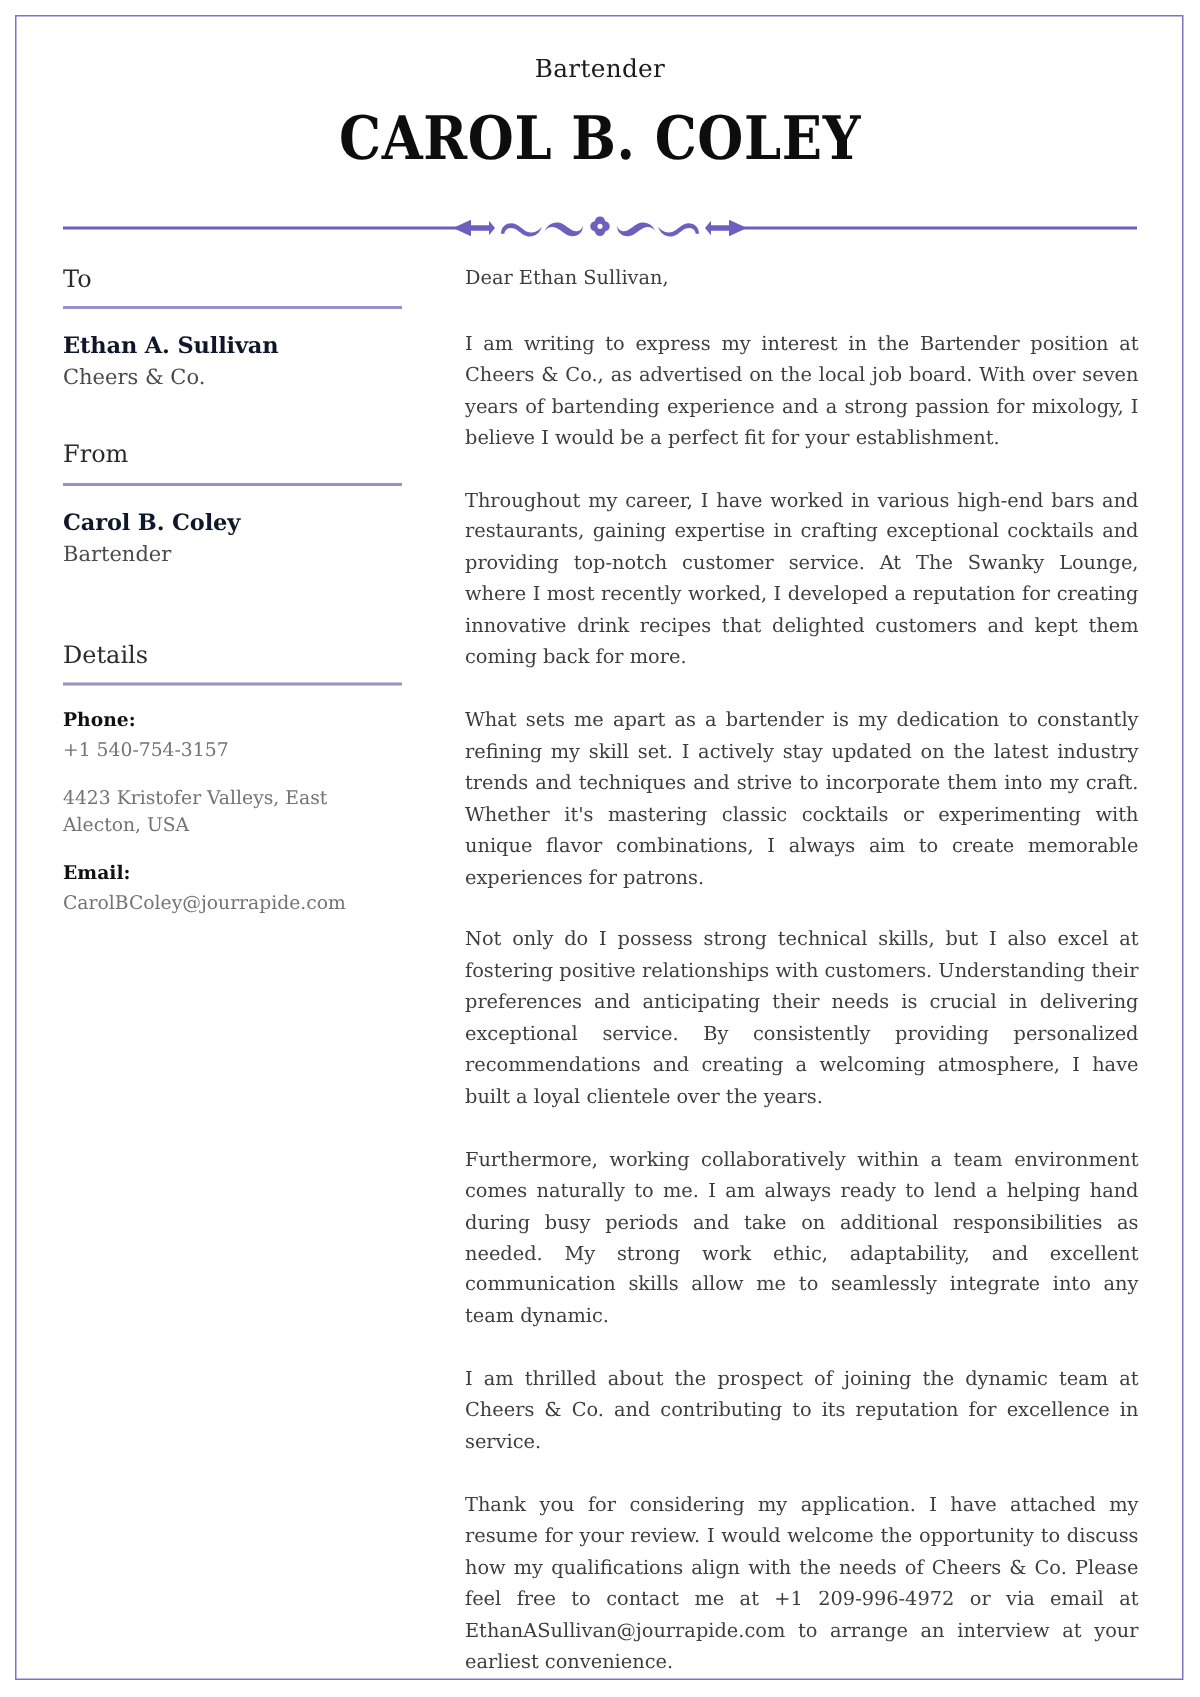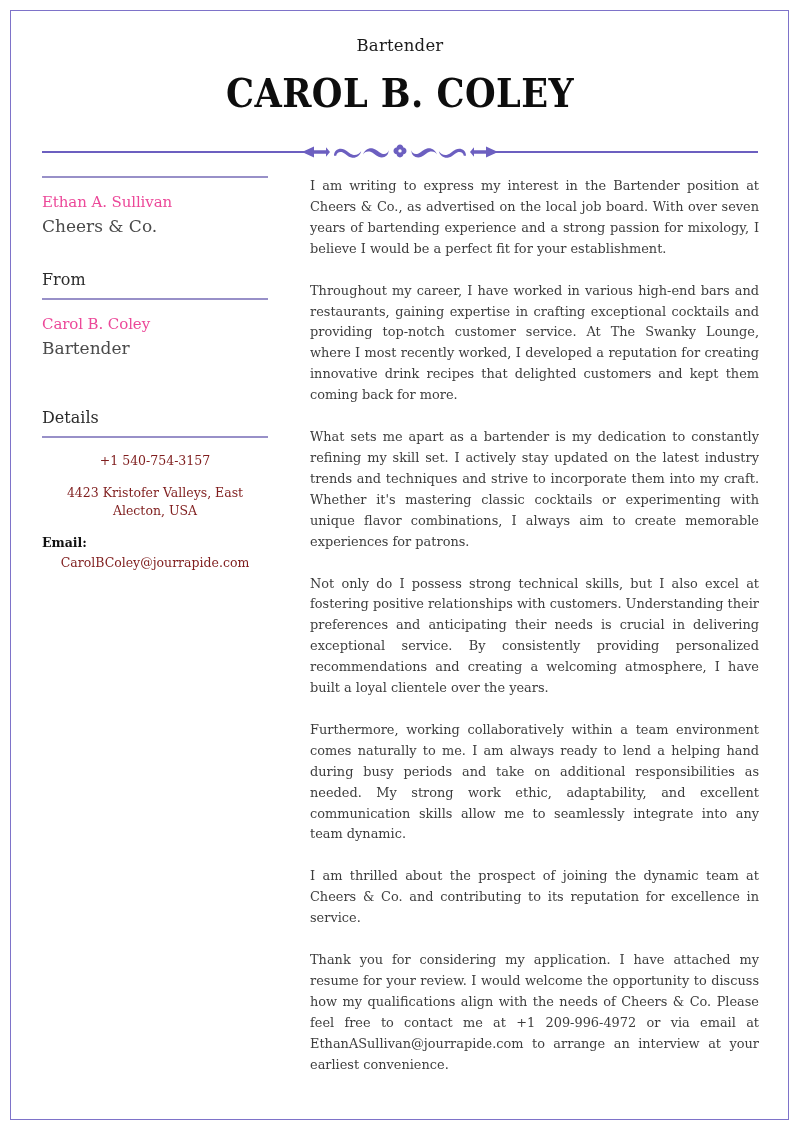--- a/index.html
+++ b/index.html
@@ -117,47 +117,46 @@
   }
   .side-rule {
     height: 2px;
     background: #9890c8;
     width: 226px;
     margin-bottom: 14px;
   }
   .side-name {
     font-family: "DejaVu Serif", "Liberation Serif", serif;
     font-size: 15px;
-    font-weight: 400;
-    color: #ec4899;
+    font-weight: 700;
+    color: #0f172a;
     line-height: 1.35;
     letter-spacing: -0.1px;
   }
   .side-sub {
     font-family: "DejaVu Serif", "Liberation Serif", serif;
-    font-size: 17px;
+    font-size: 14px;
     color: #4a4a4a;
     line-height: 1.5;
     margin-top: 2px;
   }
   .detail-block { margin-bottom: 13px; }
   .detail-label {
     font-family: "DejaVu Serif", "Liberation Serif", serif;
     font-size: 12.5px;
     font-weight: 700;
     color: #111111;
     line-height: 1.5;
   }
   .detail-value {
     font-family: "DejaVu Serif", "Liberation Serif", serif;
     font-size: 12.5px;
-    color: #7f1d1d;
+    color: #737373;
     line-height: 1.5;
     margin-top: 1px;
-    text-align: center;
   }
 
   
   .section-to  { margin-bottom: 30px; }
   .section-from{ margin-bottom: 46px; }
 
   
   .letter {
     position: absolute;
     left: 310px;
@@ -225,53 +224,56 @@
           </svg>
         </div>
       </div>
     </div>
 
     <div class="columns">
 
       <div class="sidebar">
 
         <div class="side-section section-to">
+          <div class="side-heading">To</div>
           <div class="side-rule"></div>
           <div class="side-name">Ethan A. Sullivan</div>
           <div class="side-sub">Cheers &amp; Co.</div>
         </div>
 
         <div class="side-section section-from">
           <div class="side-heading">From</div>
           <div class="side-rule"></div>
           <div class="side-name">Carol B. Coley</div>
           <div class="side-sub">Bartender</div>
         </div>
 
         <div class="side-section">
           <div class="side-heading">Details</div>
           <div class="side-rule"></div>
 
           <div class="detail-block">
+            <div class="detail-label">Phone:</div>
             <div class="detail-value">+1 540-754-3157</div>
           </div>
 
           <div class="detail-block">
             <div class="detail-value">4423 Kristofer Valleys, East Alecton, USA</div>
           </div>
 
           <div class="detail-block">
             <div class="detail-label">Email:</div>
             <div class="detail-value">CarolBColey@jourrapide.com</div>
           </div>
         </div>
 
       </div>
 
       <div class="letter">
+        <p class="salutation">Dear Ethan Sullivan,</p>
 
         <p>I am writing to express my interest in the Bartender position at Cheers &amp; Co., as advertised on the local job board. With over seven years of bartending experience and a strong passion for mixology, I believe I would be a perfect fit for your establishment.</p>
 
         <p>Throughout my career, I have worked in various high-end bars and restaurants, gaining expertise in crafting exceptional cocktails and providing top-notch customer service. At The Swanky Lounge, where I most recently worked, I developed a reputation for creating innovative drink recipes that delighted customers and kept them coming back for more.</p>
 
         <p>What sets me apart as a bartender is my dedication to constantly refining my skill set. I actively stay updated on the latest industry trends and techniques and strive to incorporate them into my craft. Whether it's mastering classic cocktails or experimenting with unique flavor combinations, I always aim to create memorable experiences for patrons.</p>
 
         <p>Not only do I possess strong technical skills, but I also excel at fostering positive relationships with customers. Understanding their preferences and anticipating their needs is crucial in delivering exceptional service. By consistently providing personalized recommendations and creating a welcoming atmosphere, I have built a loyal clientele over the years.</p>
 
         <p>Furthermore, working collaboratively within a team environment comes naturally to me. I am always ready to lend a helping hand during busy periods and take on additional responsibilities as needed. My strong work ethic, adaptability, and excellent communication skills allow me to seamlessly integrate into any team dynamic.</p>

